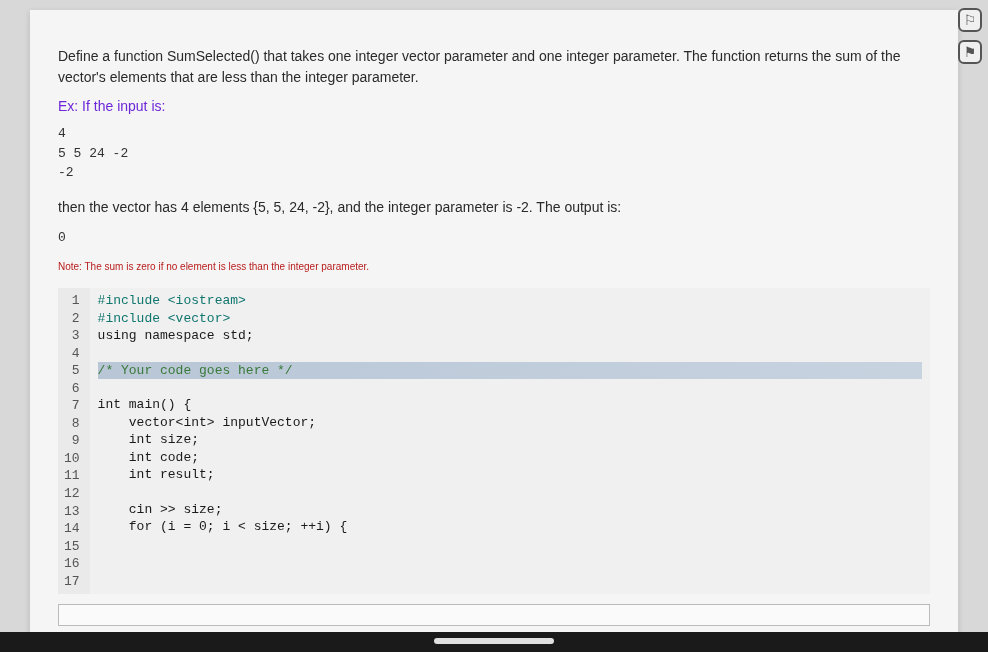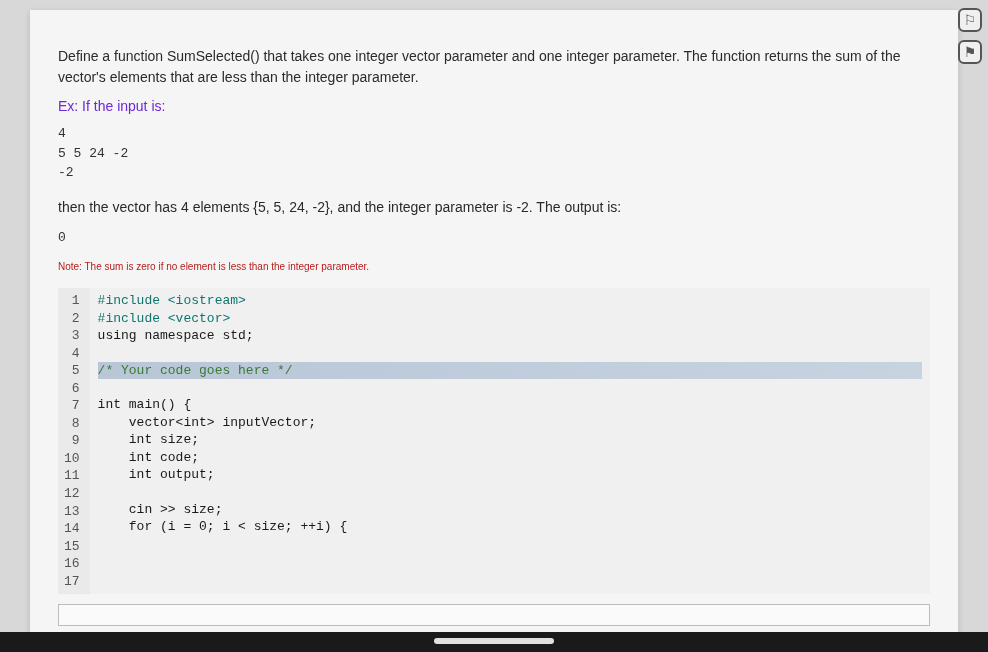--- a/index.html
+++ b/index.html
@@ -164,21 +164,21 @@
       <div><span class="pp">#include &lt;iostream&gt;</span></div>
       <div><span class="pp">#include &lt;vector&gt;</span></div>
       <div><span>using namespace std;</span></div>
       <div><span></span></div>
       <div class="highlight-line"><span class="cm">/* Your code goes here */</span></div>
       <div><span></span></div>
       <div><span>int main() {</span></div>
       <div><span>    vector&lt;int&gt; inputVector;</span></div>
       <div><span>    int size;</span></div>
       <div><span>    int code;</span></div>
-      <div><span>    int output;</span></div>
+      <div><span>    int result;</span></div>
       <div><span></span></div>
       <div><span>    cin &gt;&gt; size;</span></div>
       <div><span>    for (i = 0; i &lt; size; ++i) {</span></div>
     </div>
   </div>
 
   <div class="run-box"></div>
 
 </div>
 

